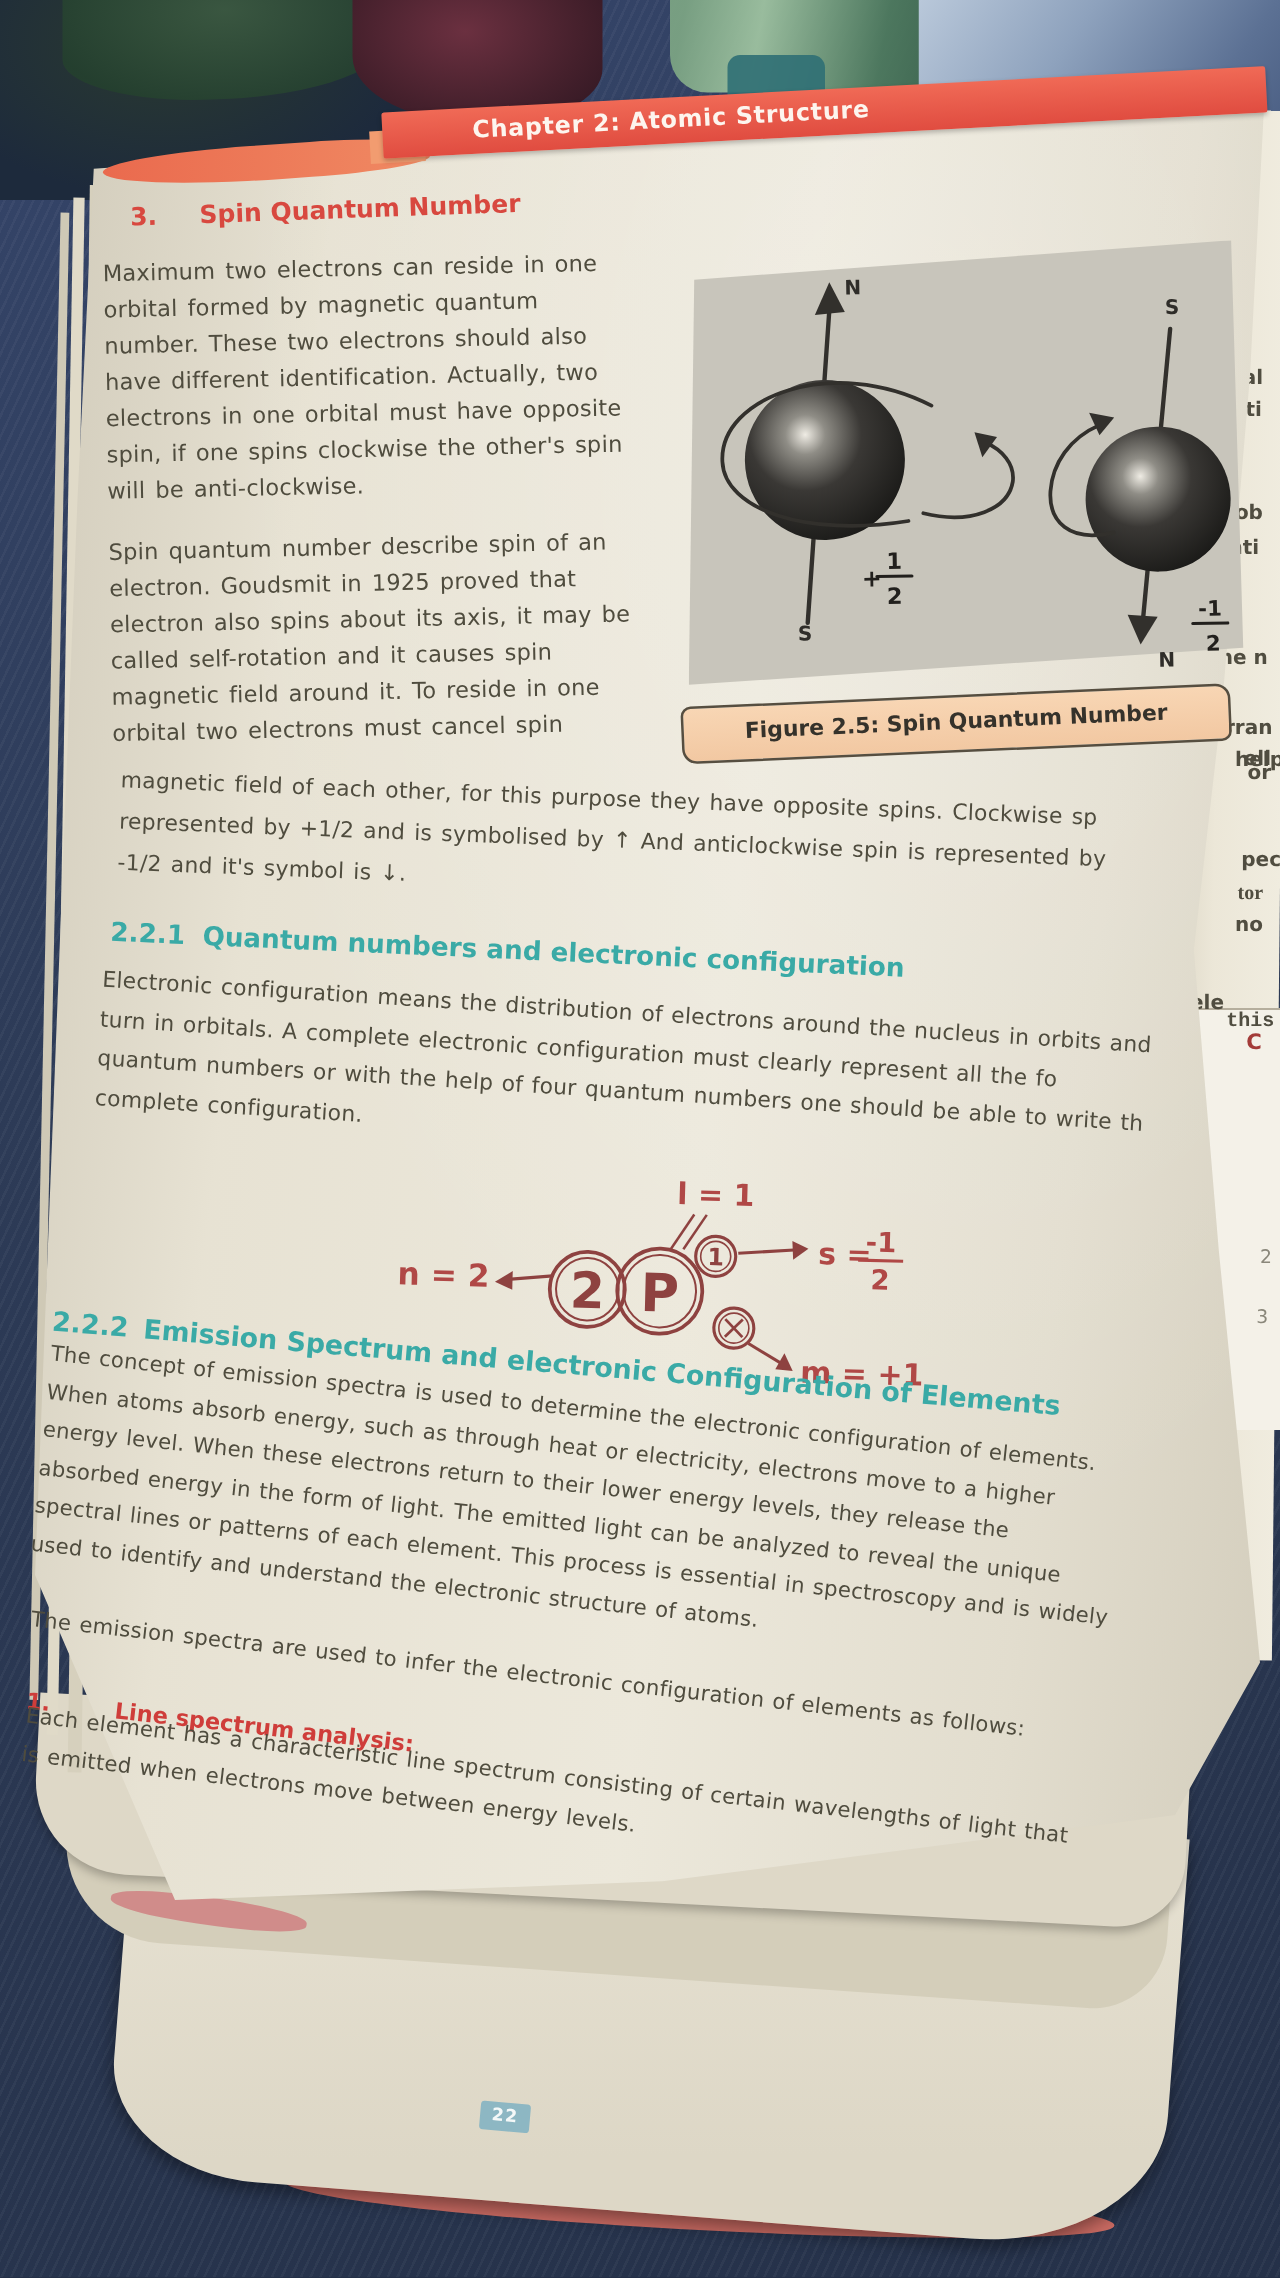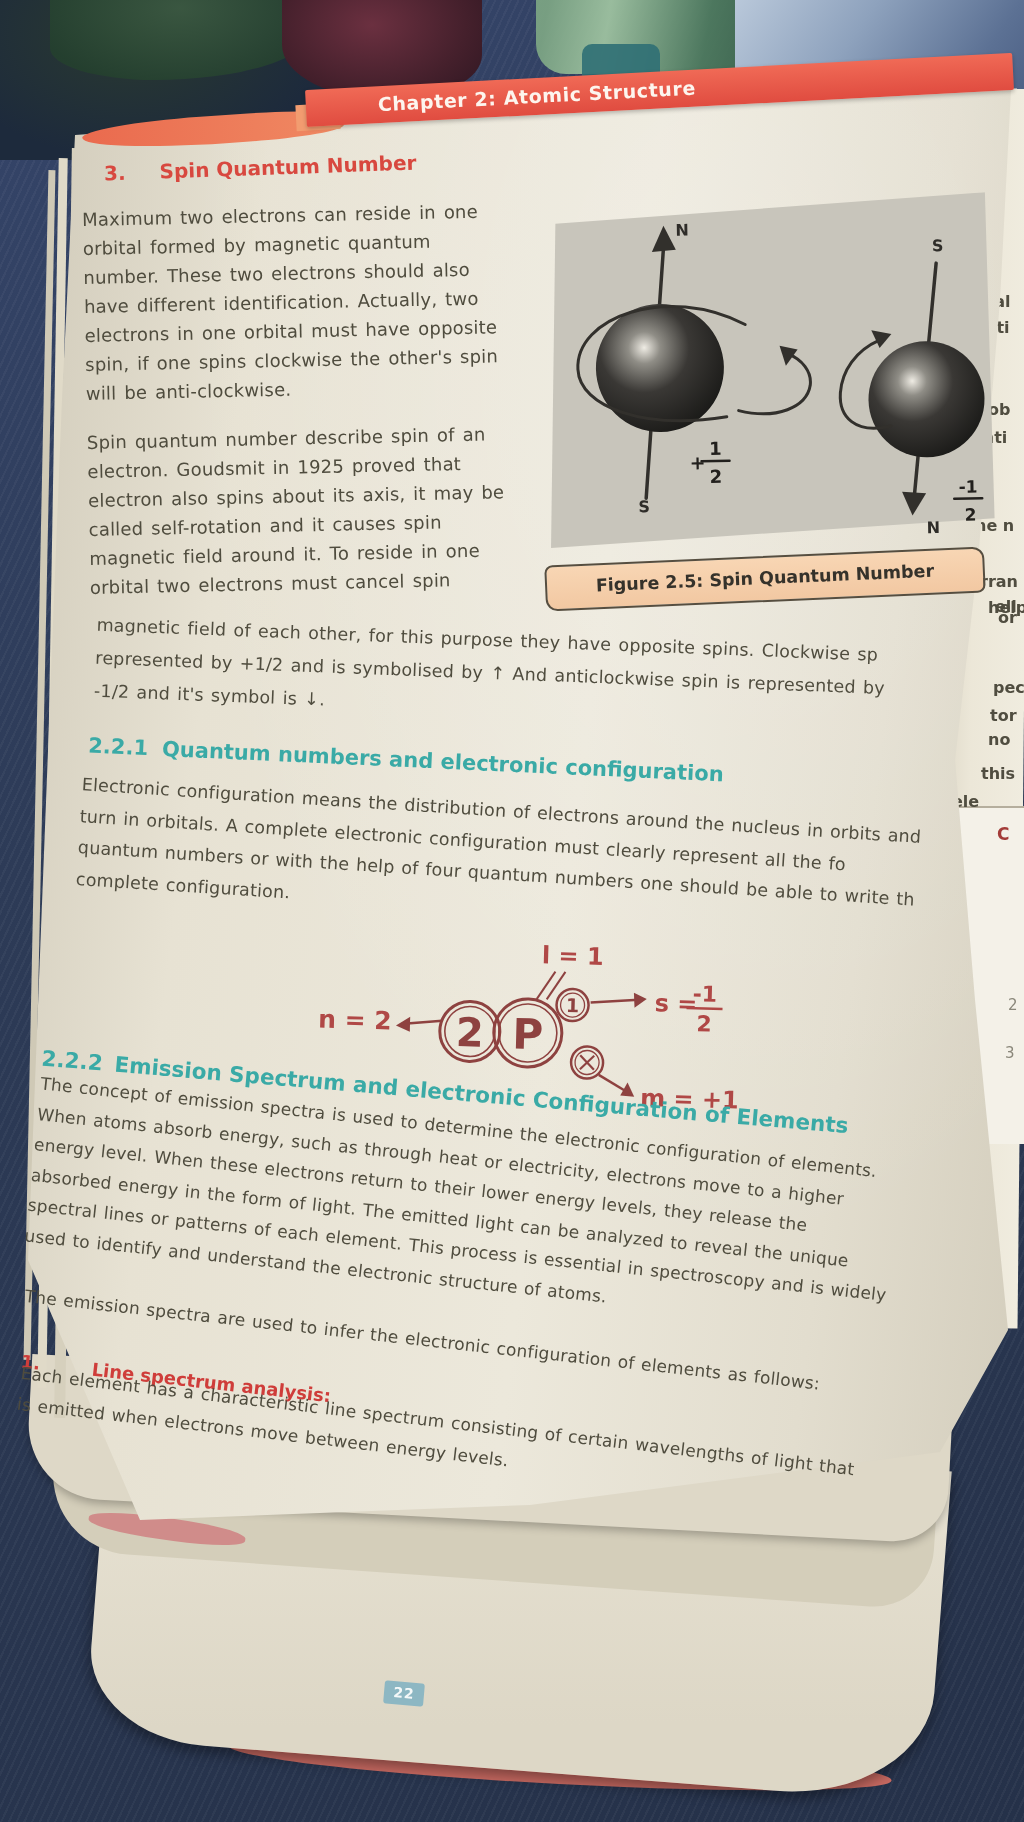--- a/index.html
+++ b/index.html
@@ -122,23 +122,23 @@
   <span class="frag" style="left:972px;top:292px;">anal</span>
   <span class="frag" style="left:970px;top:318px;">nsiti</span>
   <span class="frag" style="left:966px;top:400px;">le ob</span>
   <span class="frag" style="left:972px;top:428px;">anti</span>
   <span class="frag" style="left:975px;top:516px;">ne n</span>
   <span class="frag" style="left:995px;top:549px;margin-top:48px;">ell</span>
   <span class="frag" style="left:980px;top:572px;">rran</span>
   <span class="frag" style="left:988px;top:598px;">help</span>
   <span class="frag" style="left:998px;top:608px;">or</span>
   <span class="frag" style="left:993px;top:678px;">pec</span>
-  <span class="frag" style="left:990px;top:706px;">tor</span>
+  <span class="frag" style="left:990px;top:706px;font-family:Liberation Serif, serif;">tor</span>
   <span class="frag" style="left:988px;top:730px;">no</span>
-  <span class="frag" style="left:981px;top:764px;">this</span>
+  <span class="frag" style="left:981px;top:808px;font-family:Liberation Mono, monospace;">this</span>
   <span class="frag" style="left:952px;top:792px;">ele</span>
   <span class="frag frag-c" style="left:997px;top:824px;">C</span>
   <span class="frag frag-num" style="left:1008px;top:996px;">2</span>
   <span class="frag frag-num" style="left:1005px;top:1044px;">3</span>
 
   <div class="red-bottom"></div>
   <div class="lastpage"></div>
   <div class="stack3"></div>
   <div class="stack2"></div>
   <div class="red-sliver"></div>

